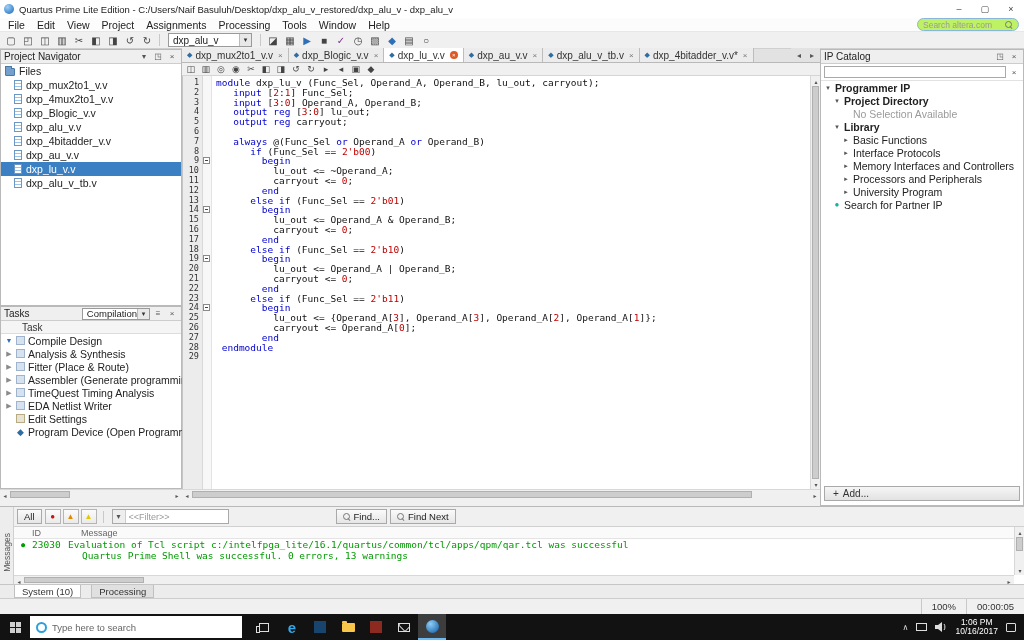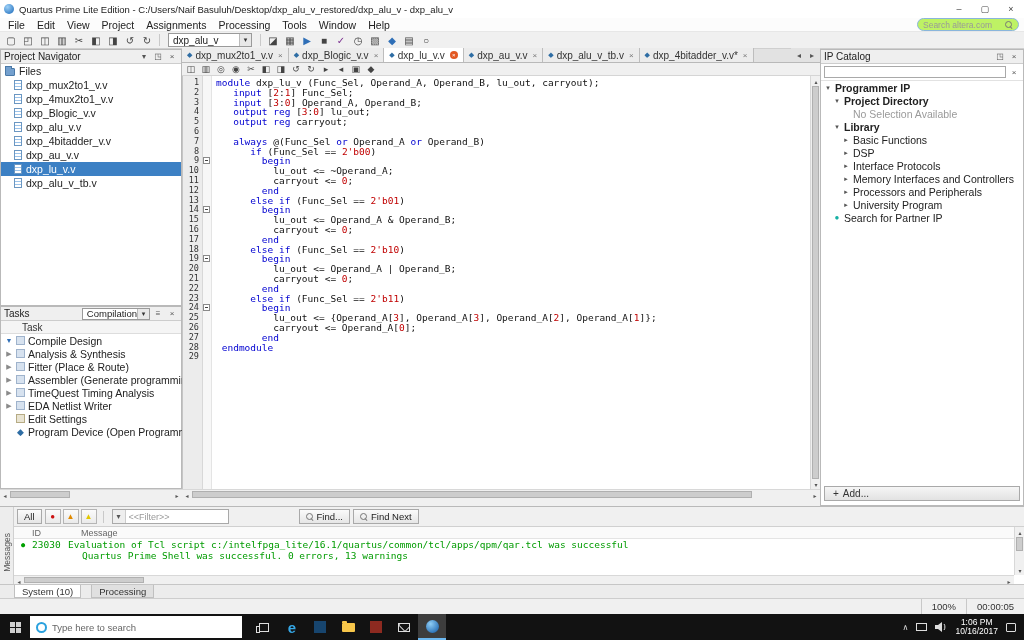--- a/index.html
+++ b/index.html
@@ -101,21 +101,21 @@
 #msg-side{position:absolute;left:0;top:0;bottom:0;width:14px;background:#ededed;border-right:1px solid #d0d0d0;overflow:hidden}
 #msg-side span{display:block;margin:26px auto 0;writing-mode:vertical-rl;transform:rotate(180deg);font-size:8.5px;color:#555}
 #msg-toolbar{position:absolute;left:14px;right:0;top:0;height:20px;background:#f0f0f0;border-bottom:1px solid #d0d0d0;display:flex;align-items:center;gap:3px;padding-left:3px}
 .msg-btn{height:15px;background:linear-gradient(#fafafa,#e6e6e6);border:1px solid #a9a9a9;font-size:9.5px;color:#222;padding:0 6px;display:inline-flex;align-items:center;gap:3px;font-family:inherit}
 .msg-filter-btn{width:16px;height:15px;background:linear-gradient(#fbfbfb,#eaeaea);border:1px solid #b5b5b5;display:inline-flex;align-items:center;justify-content:center;font-size:8px}
 #msg-filters{display:inline-flex;gap:2px}
 .filter-combo{display:inline-flex;align-items:center;height:15px;background:#fff;border:1px solid #a9a9a9;margin-left:2px}
 .filter-combo .phbtn{border-right:1px solid #ccc;background:#eee;height:100%;width:13px}
 .filter-combo input{width:102px;font-size:9px;padding:0 3px;color:#444}
 .filter-combo input::placeholder{color:#999}
-#find-btn{margin-left:67px}
+#find-btn{margin-left:104px}
 #msg-body{position:absolute;left:14px;right:0;top:20px;bottom:0;background:#fff}
 .msg-hdr{display:flex;height:12px;border-bottom:1px solid #e4e4e4;background:#fafafa;font-size:9px;color:#666;align-items:center}
 .mh-icon{width:18px}.mh-id{width:49px}.mh-msg{flex:1}
 .msg-row{display:flex;height:11px;align-items:center;font-family:"DejaVu Sans Mono",monospace;font-size:9.5px;color:#009b00;white-space:nowrap;overflow:hidden}
 .m-dot{width:18px;text-align:center;font-size:7px;color:#00a000;flex:0 0 auto}
 .m-id{width:36px;flex:0 0 auto}
 .m-text{flex:1}
 .msg-row.indent2 .m-text{padding-left:14px}
 #msg-vscroll{position:absolute;right:0;top:0;bottom:9px;width:10px;background:#f0f0f0;border-left:1px solid #d8d8d8}
 #msg-vscroll .vthumb{top:10px;height:14px;bottom:auto}
@@ -521,24 +521,20 @@
         <div class="ip-row group" style="padding-left: 12px;">
           <span class="ip-arr">▾</span>
           <span class="ip-label">Library</span>
         </div>
         <div class="ip-row item" style="padding-left: 21px;">
           <span class="ip-arr">▸</span>
           <span class="ip-label">Basic Functions</span>
         </div>
         <div class="ip-row item" style="padding-left: 21px;">
           <span class="ip-arr">▸</span>
-          <span class="ip-label">DSP</span>
-        </div>
-        <div class="ip-row item" style="padding-left: 21px;">
-          <span class="ip-arr">▸</span>
           <span class="ip-label">Interface Protocols</span>
         </div>
         <div class="ip-row item" style="padding-left: 21px;">
           <span class="ip-arr">▸</span>
           <span class="ip-label">Memory Interfaces and Controllers</span>
         </div>
         <div class="ip-row item" style="padding-left: 21px;">
           <span class="ip-arr">▸</span>
           <span class="ip-label">Processors and Peripherals</span>
         </div>

